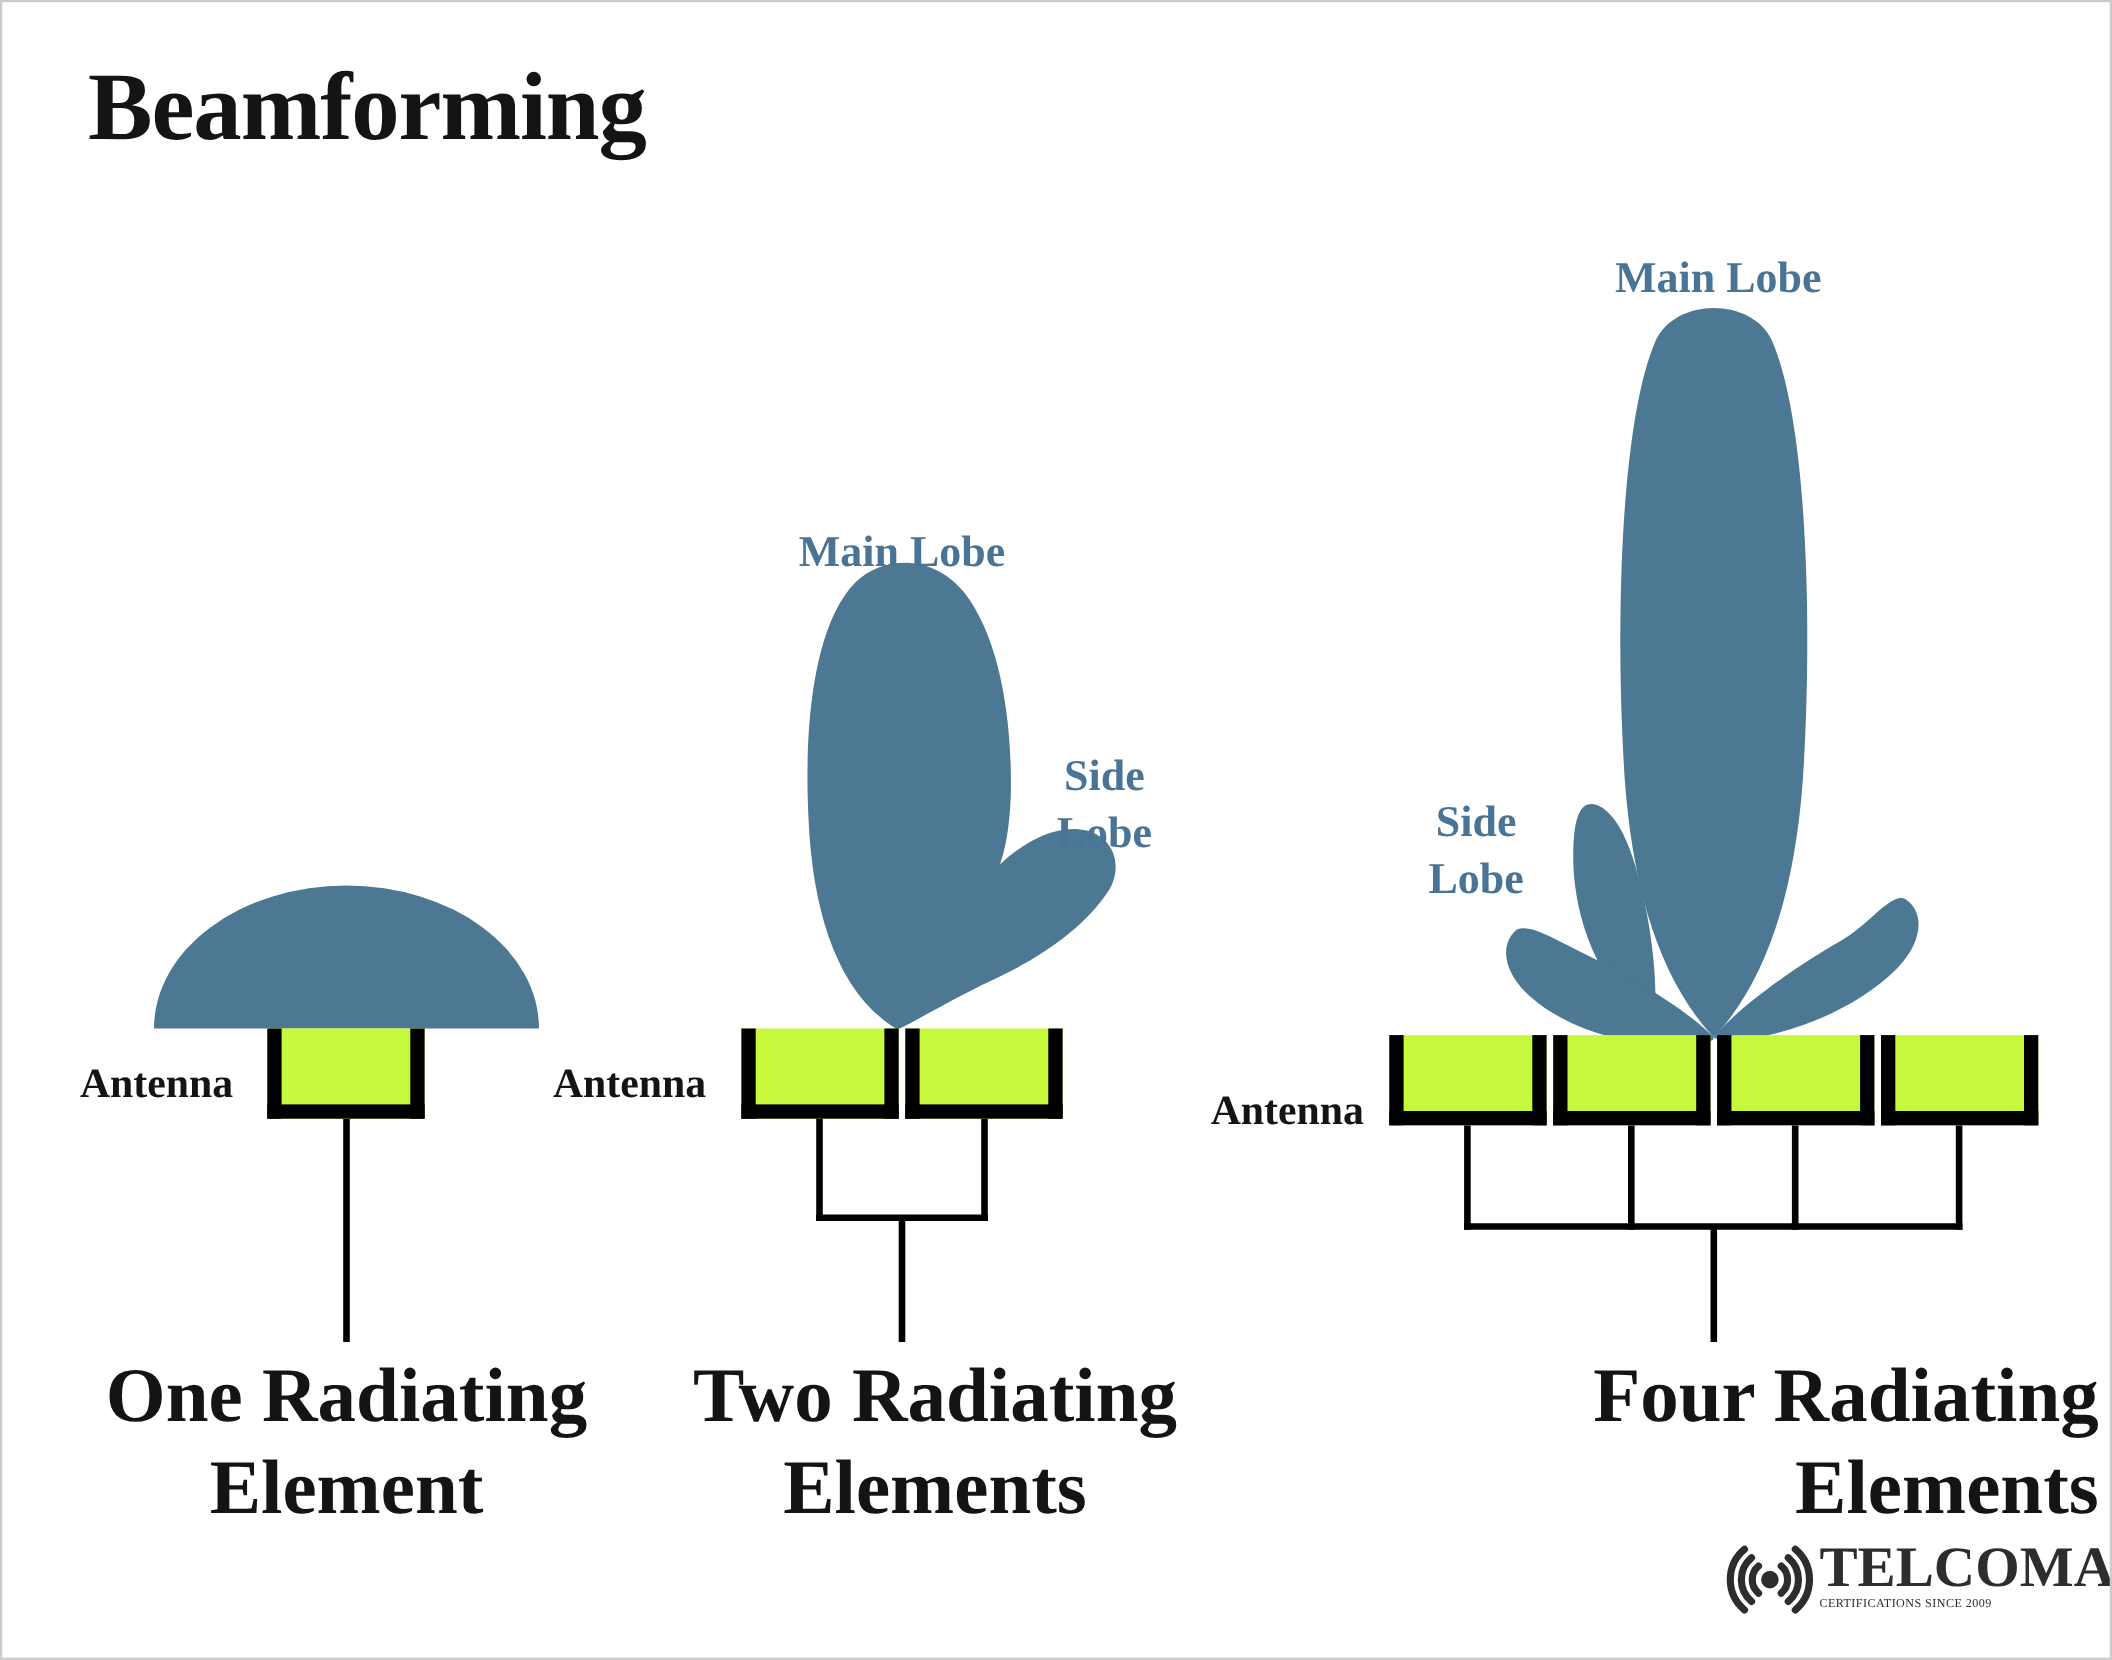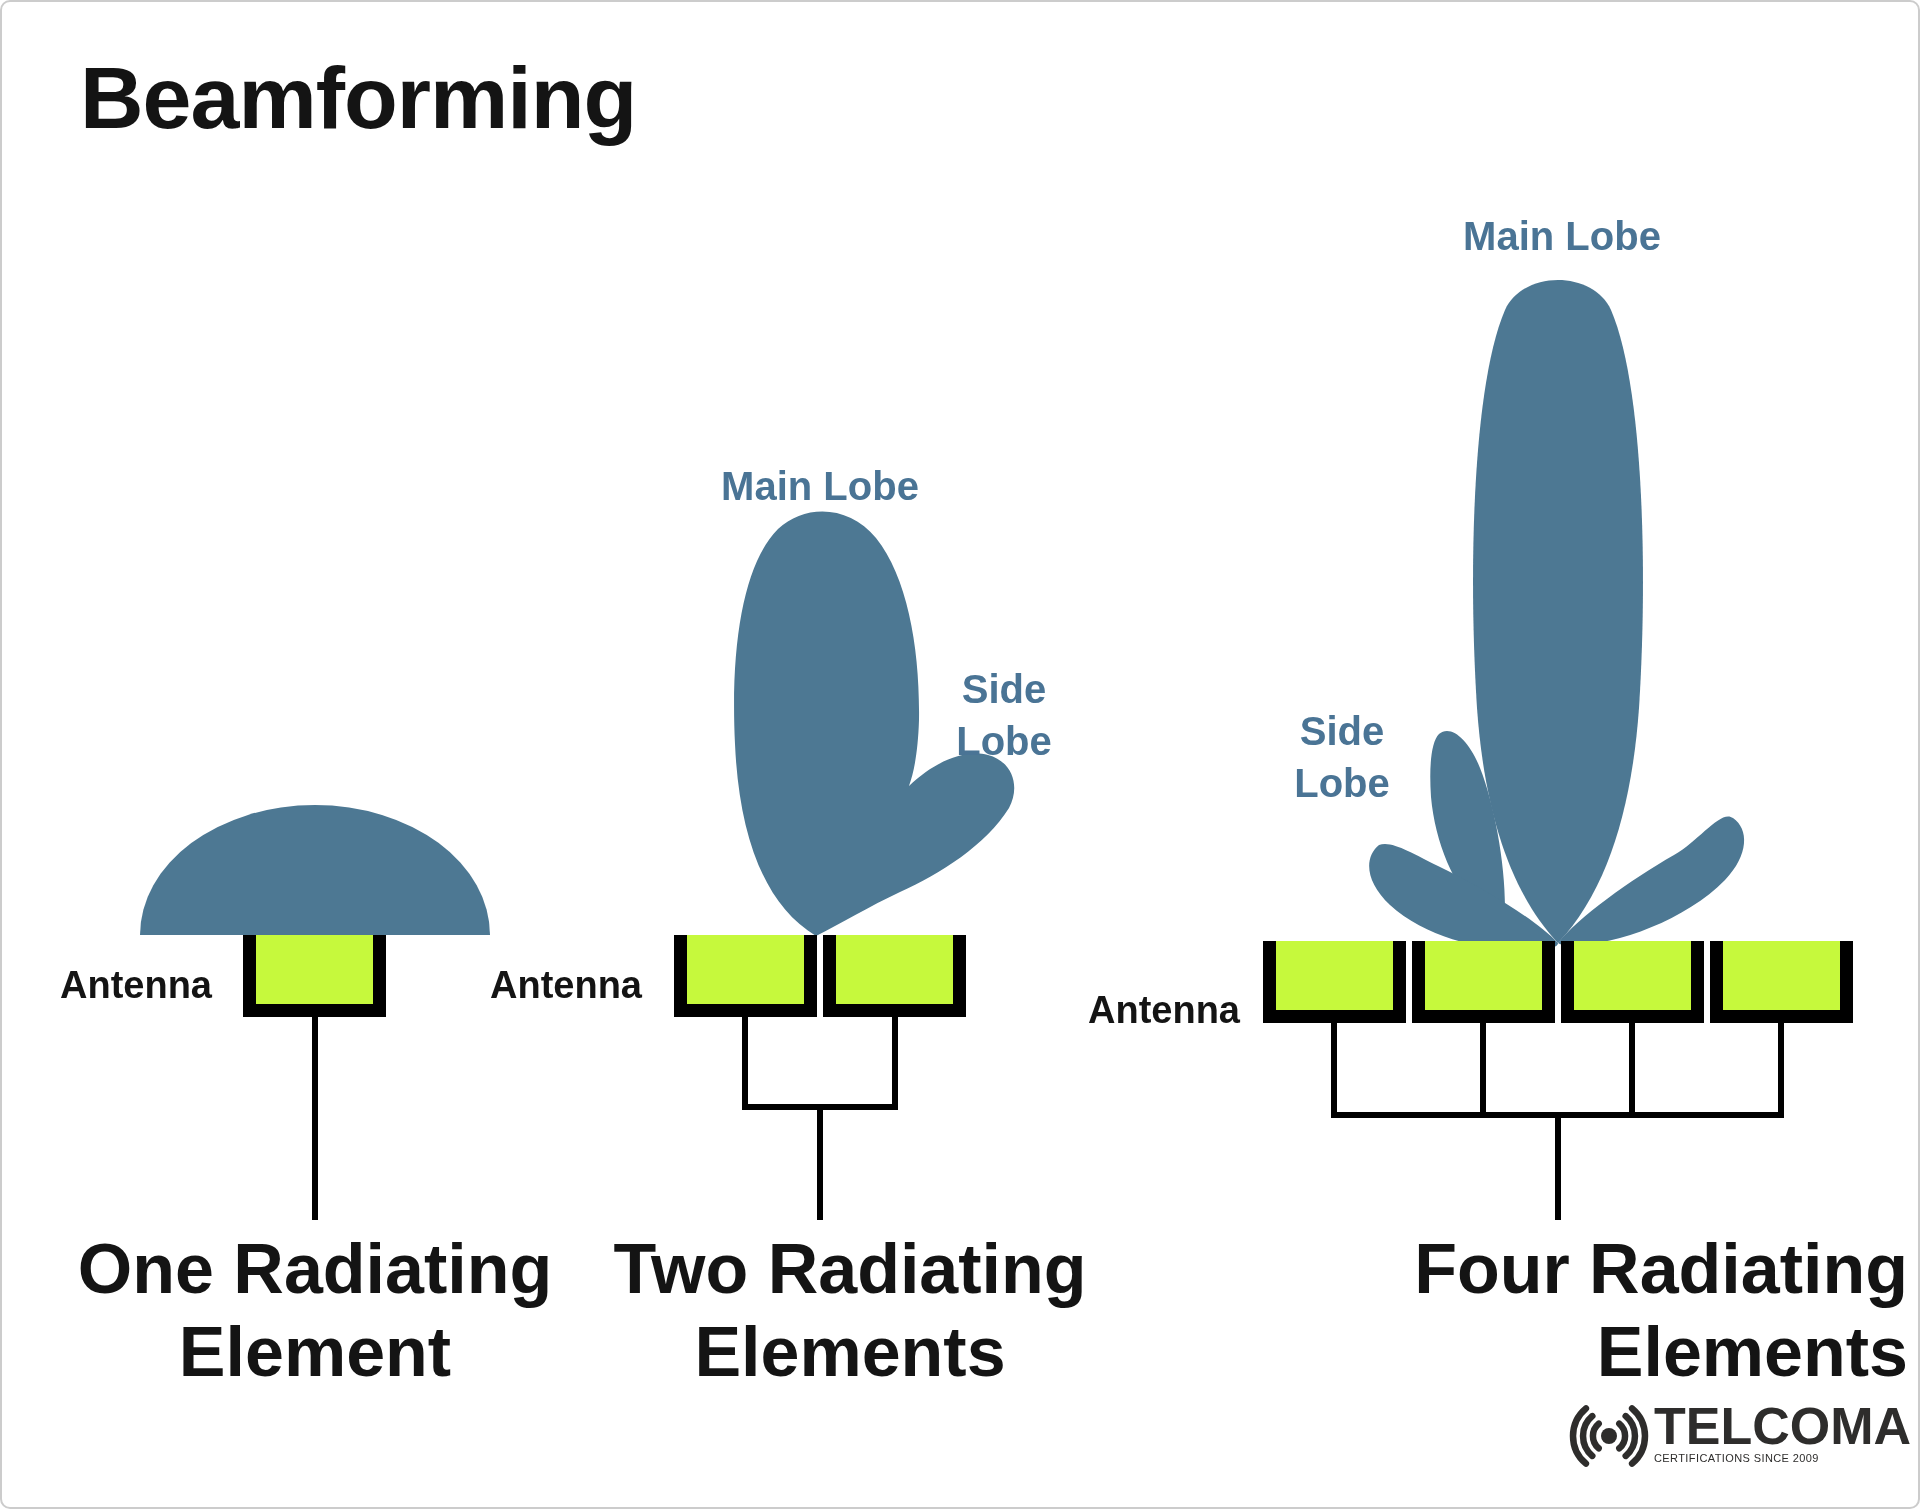--- a/index.html
+++ b/index.html
@@ -4,23 +4,23 @@
 <style>
   html, body { margin: 0; padding: 0; background: #ffffff; }
   * { box-sizing: border-box; }
 
   .canvas {
     position: relative;
     width: 1920px;
     height: 1509px;
     background: #ffffff;
     border: 2px solid var(--border-gray, #cccccc);
-    border-radius: 10px;
+    border-radius: 0;
     overflow: hidden;
-    font-family: Liberation Sans, sans-serif;
+    font-family: Liberation Serif, serif;
   }
 
   .art { position: absolute; left: 0; top: 0; width: 1920px; height: 1509px; }
 
   .lobe  { fill: var(--lobe-blue, #4d7893); }
   .wire  { stroke: var(--wire-black, #000000); stroke-width: 6; fill: none; }
 
   .el {
     position: absolute;
     width: 143px;
@@ -42,20 +42,21 @@
     width: 180px; text-align: right;
     font-size: 38px; font-weight: 600; line-height: 46px;
     color: var(--ink, #141414);
   }
 
   .blue-label {
     transform: translateX(-50%);
     text-align: center;
     font-size: 40px; font-weight: 600; line-height: 48px;
     color: var(--label-blue, #4a7495);
+    margin-top: 16px;
   }
   .blue-label.two-line { line-height: 52px; white-space: normal; width: 220px; }
 
   .caption {
     transform: translateX(-50%);
     text-align: center;
     font-size: 70px; font-weight: 600; line-height: 83px;
     color: var(--ink, #141414);
     white-space: normal; width: 700px;
   }

